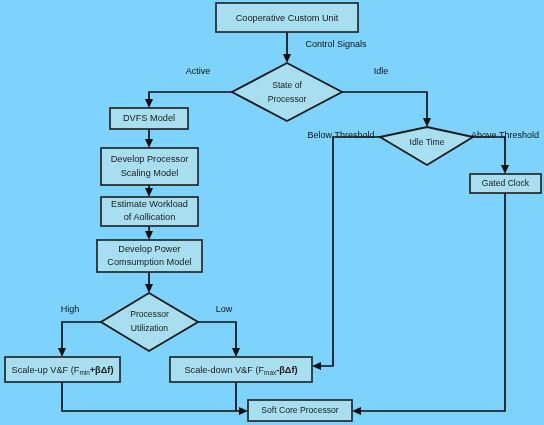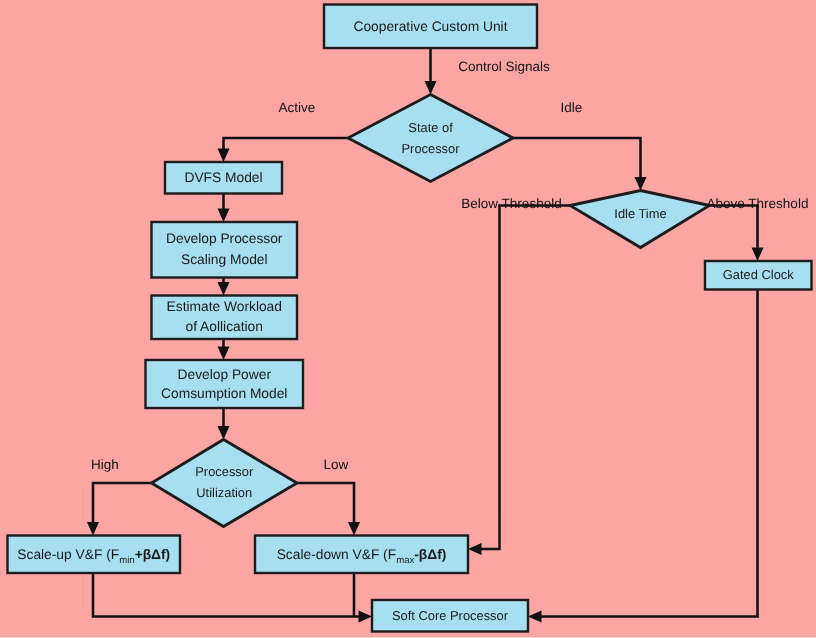--- a/index.html
+++ b/index.html
@@ -8,21 +8,21 @@
     padding: 0;
     background: #ffffff;
   }
   body {
     font-family: "Liberation Sans", sans-serif;
   }
   #diagram-root {
     position: relative;
     width: 544px;
     height: 425px;
-    background: #fca5a5;
+    background: #7dd3fc;
     overflow: hidden;
   }
   svg.flow {
     display: block;
     width: 544px;
     height: 425px;
   }
   .node-shape {
     fill: #a8dff0;
     stroke: #1c1c1c;

